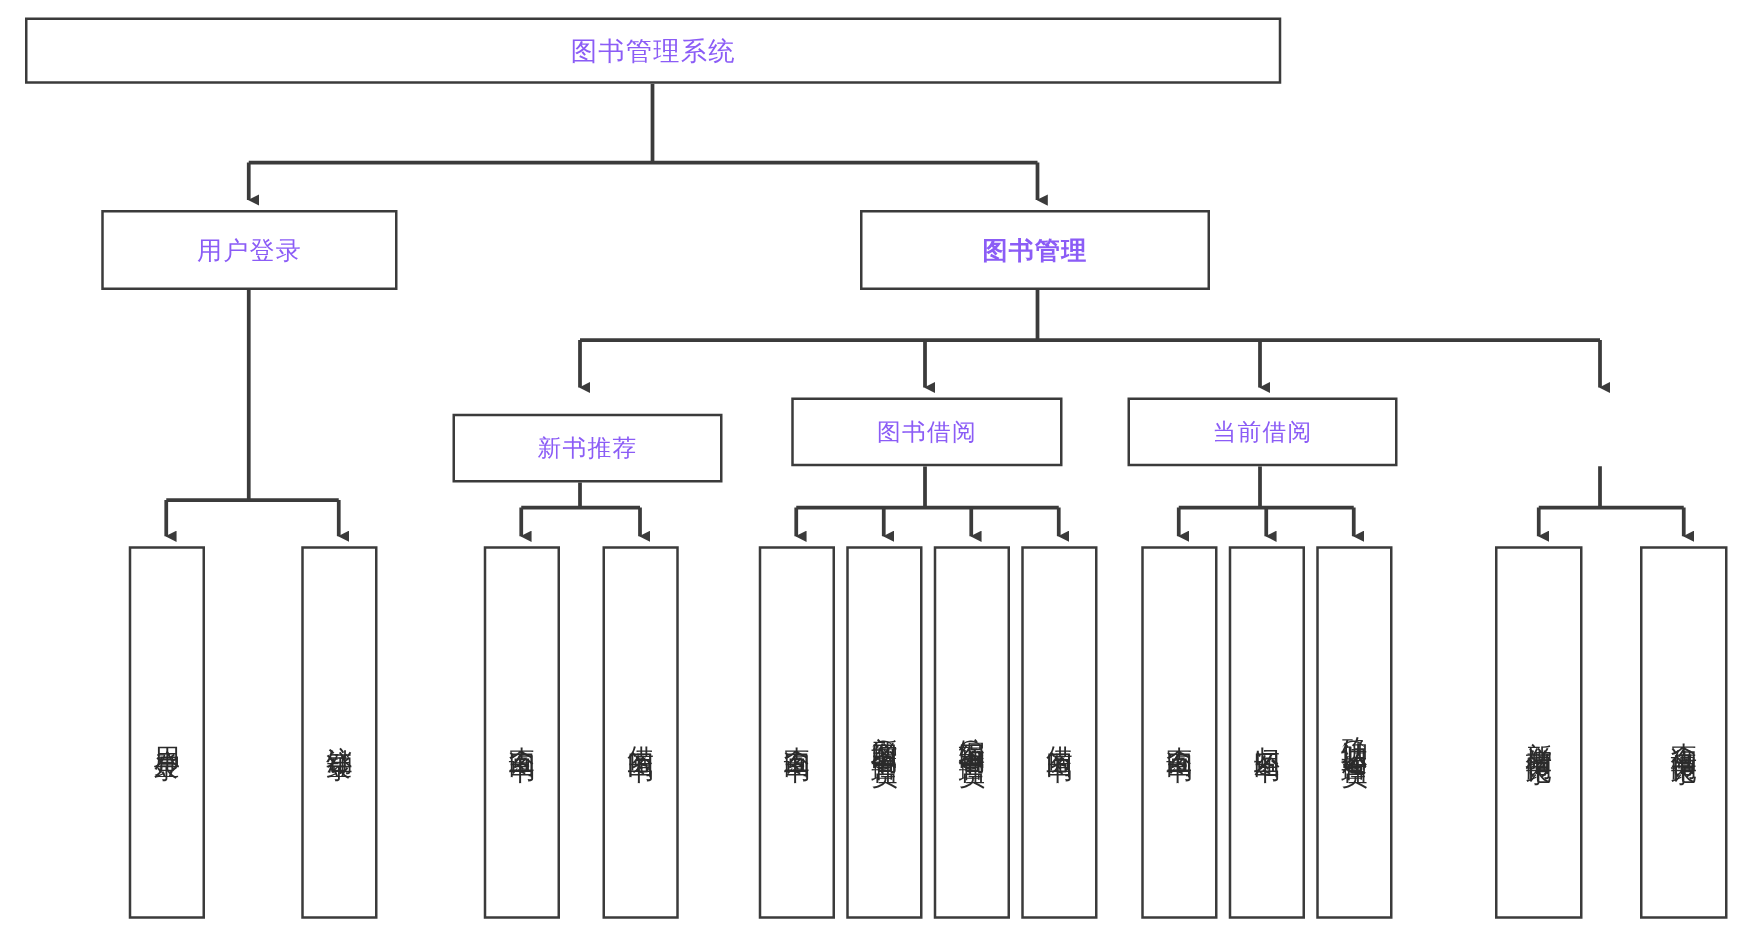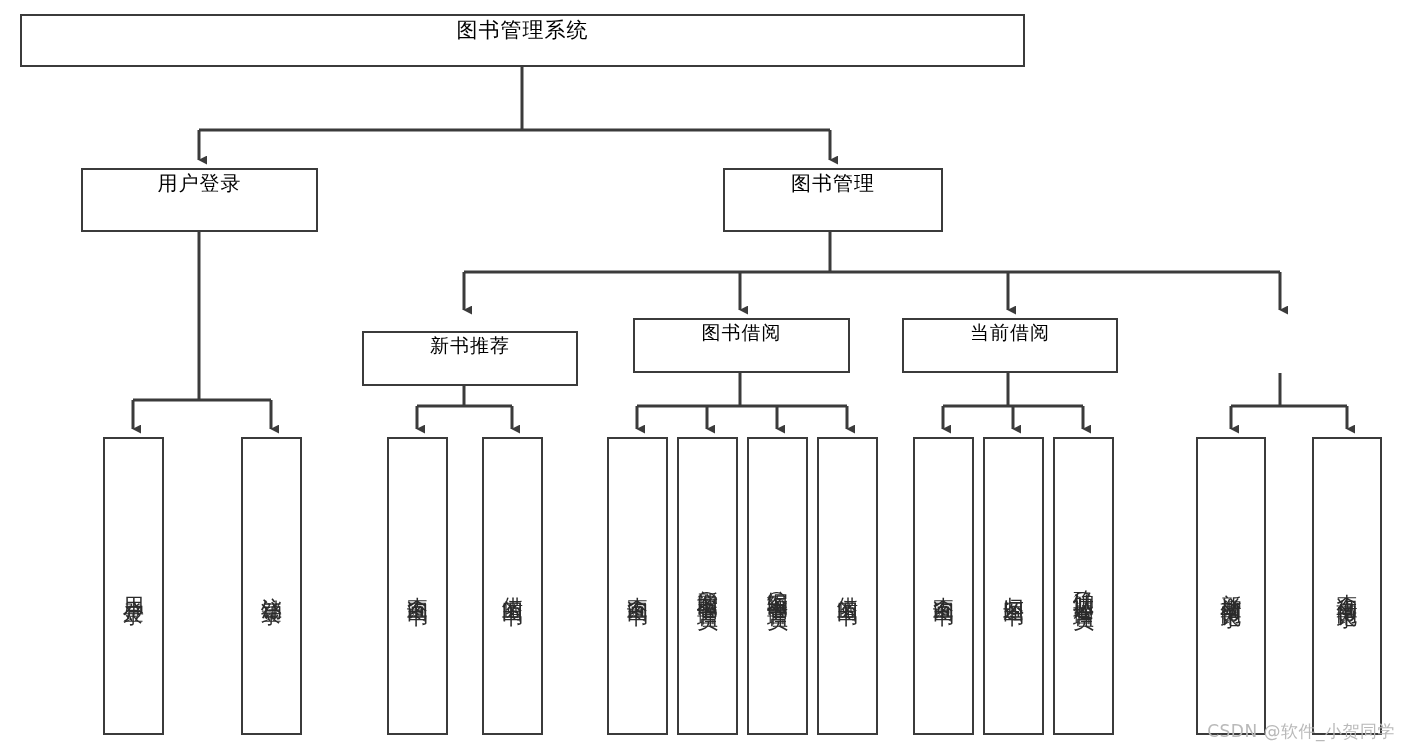--- a/index.html
+++ b/index.html
@@ -12,22 +12,23 @@
   }
   #canvas{position:relative;width:1405px;height:747px;}
   svg#wires{position:absolute;left:0;top:0;width:1405px;height:747px;}
 
   .node{
     position:absolute;
     box-sizing:border-box;
     background:#ffffff;
     border:2.5px solid #3b3b3b;
     display:flex;
+    align-items:center;
     justify-content:center;
-    color:#000000;
+    color:#8b5cf6;
   }
   .node.root{font-size:21px;letter-spacing:1px;}
   .node.l2{font-size:20px;letter-spacing:1px;}
   .node.l3{font-size:19px;letter-spacing:1px;}
 
   .leaf{
     position:absolute;
     box-sizing:border-box;
     background:#ffffff;
     border:2.5px solid #3b3b3b;
@@ -111,21 +112,21 @@
     </g>
   </svg>
 
   <div class="node root" style="left:20px;top:14px;width:1005px;height:53px;">
     <span>图书管理系统</span>
   </div>
 
   <div class="node l2" style="left:81px;top:168px;width:237px;height:64px;">
     <span>用户登录</span>
   </div>
-  <div class="node l2" style="left:723px;top:168px;width:220px;height:64px;">
+  <div class="node l2" style="left:688px;top:168px;width:280px;height:64px;font-weight:bold;">
     <span>图书管理</span>
   </div>
 
   <div class="node l3" style="left:362px;top:331px;width:216px;height:55px;">
     <span>新书推荐</span>
   </div>
   <div class="node l3" style="left:902px;top:318px;width:216px;height:55px;">
     <span>当前借阅</span>
   </div>
   <div class="node l3" style="left:633px;top:318px;width:217px;height:55px;">
@@ -169,14 +170,13 @@
     <span class="vtext">确认归还（管理员）</span>
   </div>
 
   <div class="leaf" style="left:1196px;top:437px;width:70px;height:298px;">
     <span class="vtext">新增借阅记录</span>
   </div>
   <div class="leaf" style="left:1312px;top:437px;width:70px;height:298px;">
     <span class="vtext">查询借阅记录</span>
   </div>
 
-  <div class="watermark">CSDN @软件_小贺同学</div>
 </div>
 
 </body></html>

